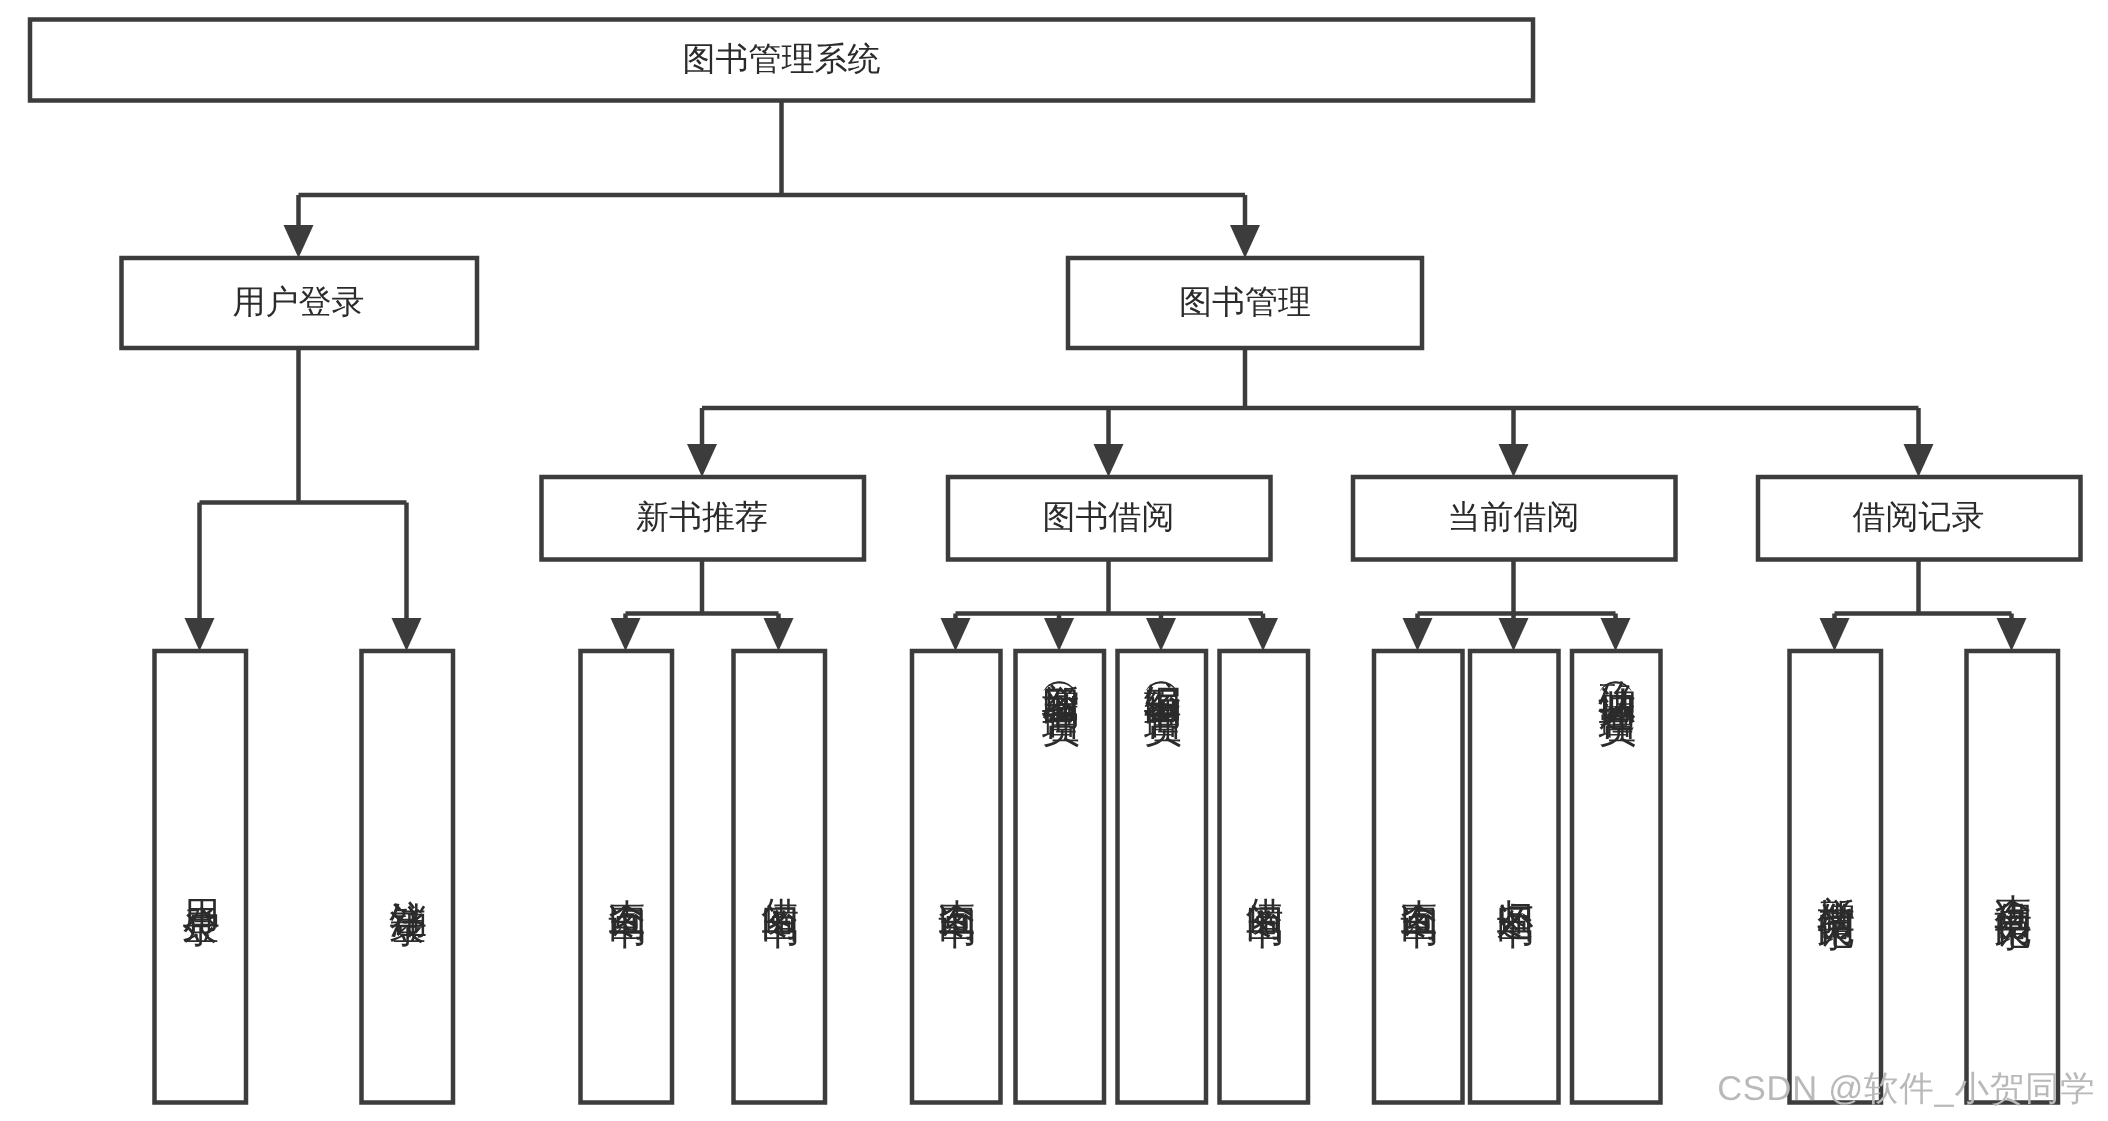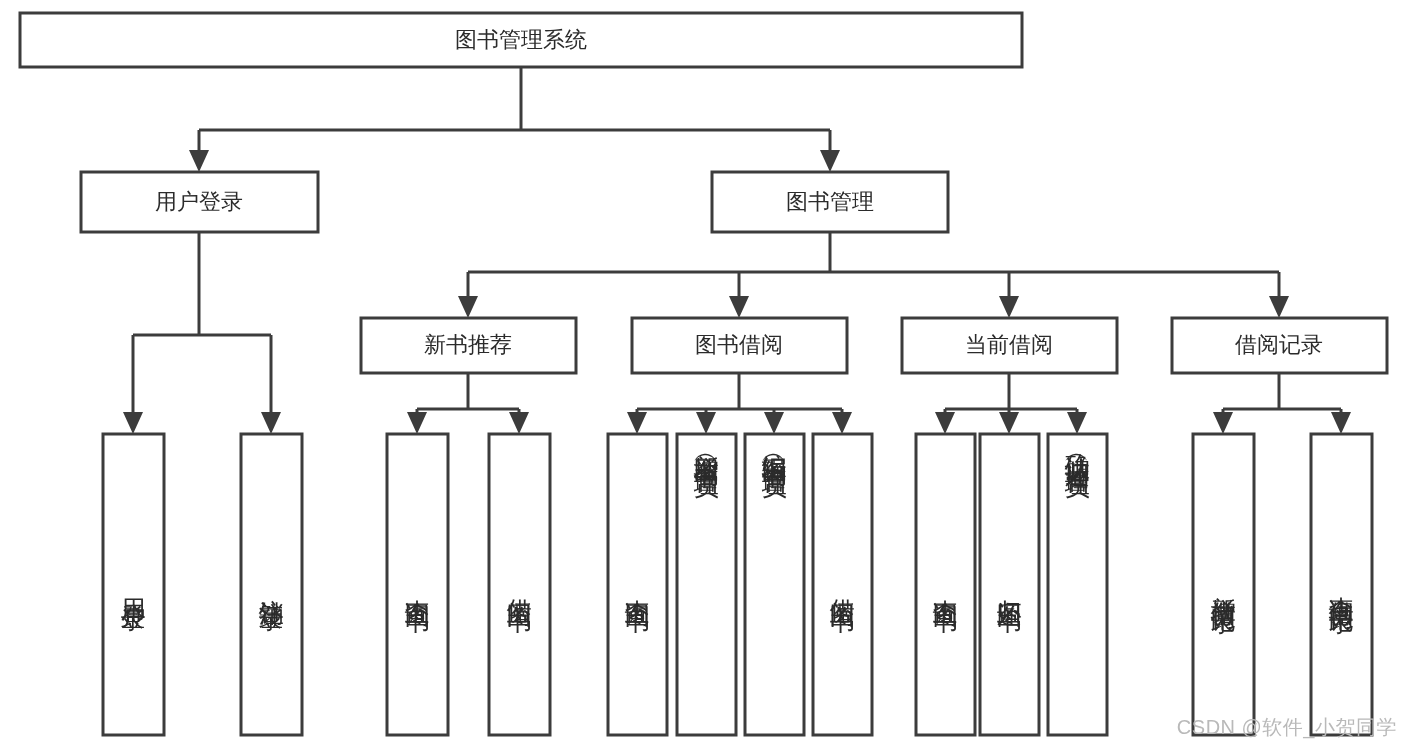--- a/index.html
+++ b/index.html
@@ -63,21 +63,21 @@
     letter-spacing: 3px;
     color: #2b2b2b;
     white-space: nowrap;
     text-align: center;
   }
   .watermark {
     position: absolute;
     right: 8px;
     bottom: 6px;
     font-family: "Liberation Sans", "DejaVu Sans", sans-serif;
-    font-size: 20px;
+    font-size: 23px;
     color: #b9b9b9;
     white-space: nowrap;
     letter-spacing: 0.5px;
   }
 </style>
 </head>
 <body>
 
 <div id="diagram-root">
 

